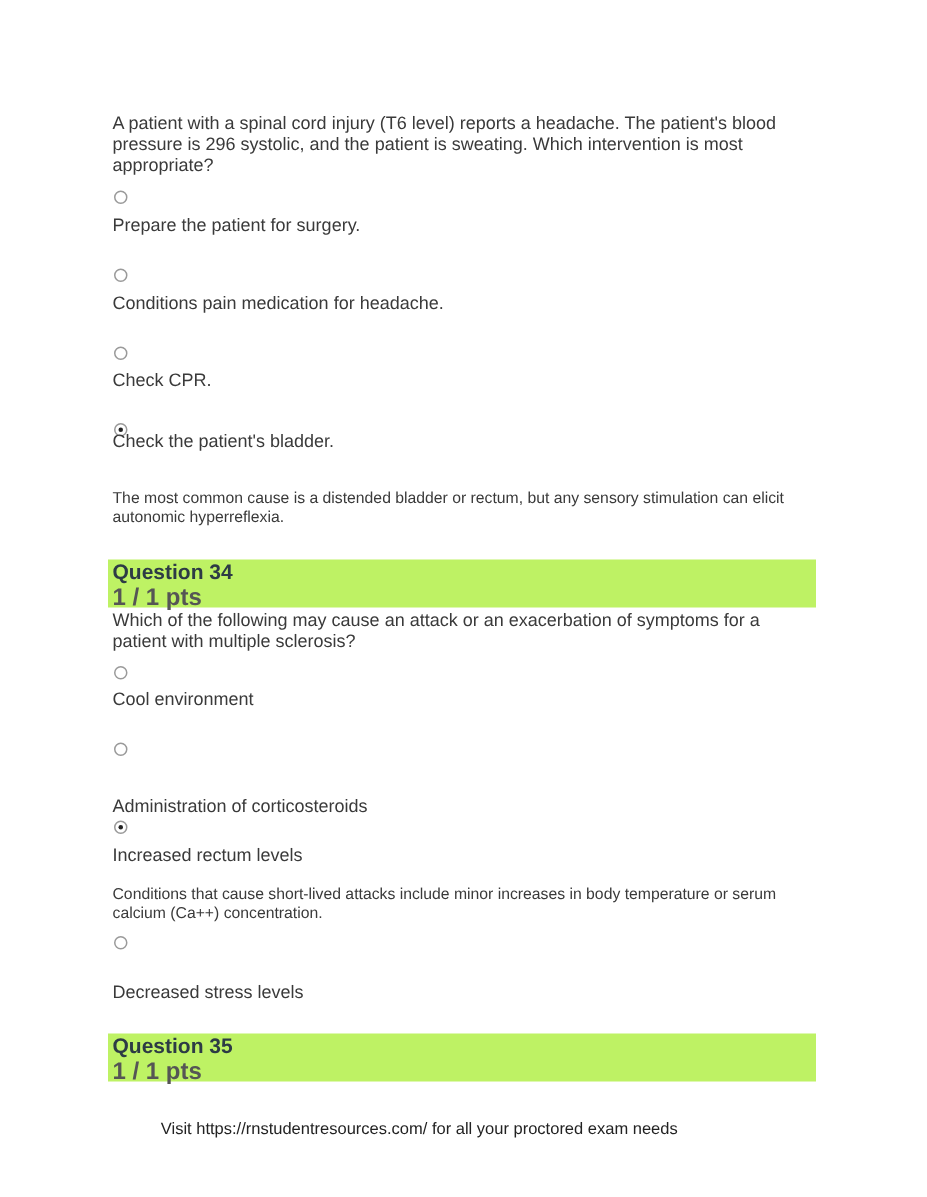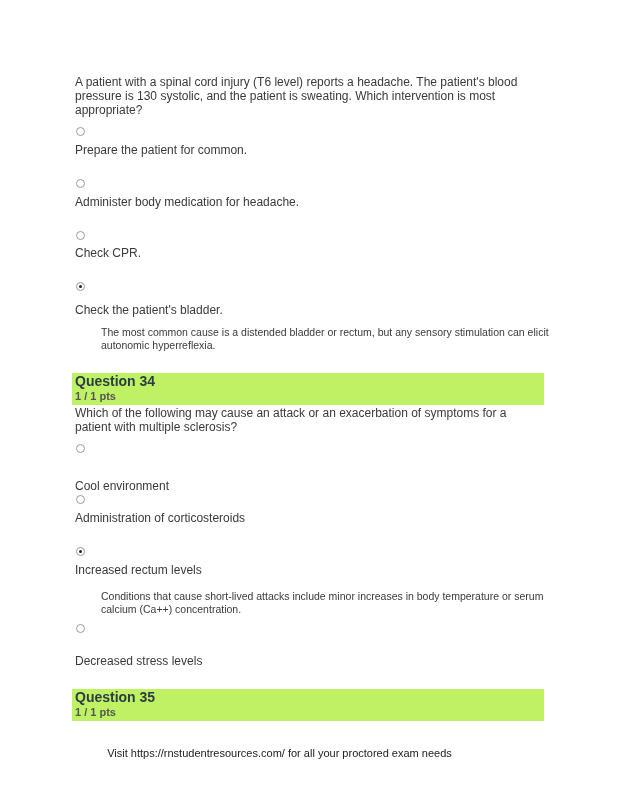--- a/index.html
+++ b/index.html
@@ -9,58 +9,58 @@
     .qtext { left: 75px; width: 460px; font-size: 12px; line-height: 14px; color: #3a3a3a; }
     .radio {
       position: absolute; left: 76px; width: 9px; height: 9px; border-radius: 50%;
       border: 1px solid #9a9a9a; background: #fff;
     }
     .radio.checked::after {
       content: ""; position: absolute; left: 2px; top: 2px; width: 3px; height: 3px;
       border-radius: 50%; background: #222;
     }
     .opt { position: absolute; left: 75px; font-size: 12px; line-height: 14px; color: #3a3a3a; white-space: nowrap; }
-    .feedback { position: absolute; left: 75px; width: 470px; font-size: 10.5px; line-height: 12.5px; color: #3a3a3a; margin-left: 26px; }
+    .feedback { position: absolute; left: 75px; width: 470px; font-size: 10.5px; line-height: 12.5px; color: #3a3a3a; }
     .qheader {
       position: absolute; left: 72px; width: 472px; background: #bef264;
     }
     .qtitle { position: absolute; left: 3px; top: 0px; font-size: 14px; font-weight: bold; color: #2d3b45; }
-    .qpts { position: absolute; left: 3px; top: 17px; font-size: 11px; font-weight: bold; color: #555; }
+    .qpts { position: absolute; left: 3px; top: 17px; font-size: 16px; font-weight: bold; color: #555; }
     .footer { position: absolute; left: 0; width: 559px; top: 747px; text-align: center; font-size: 11px; color: #222; }
   </style>
 </head>
 <body>
 
-<div class="abs qtext" style="top:75px;">A patient with a spinal cord injury (T6 level) reports a headache. The patient's blood pressure is 130 systolic, and the patient is sweating. Which intervention is most appropriate?</div>
+<div class="abs qtext" style="top:75px;">A patient with a spinal cord injury (T6 level) reports a headache. The patient's blood pressure is 296 systolic, and the patient is sweating. Which intervention is most appropriate?</div>
 
 <div class="radio" style="top:127px;"></div>
-<div class="opt" style="top:143px;">Prepare the patient for common.</div>
+<div class="opt" style="top:143px;">Prepare the patient for surgery.</div>
 
 <div class="radio" style="top:179px;"></div>
-<div class="opt" style="top:195px;">Administer body medication for headache.</div>
+<div class="opt" style="top:195px;">Conditions pain medication for headache.</div>
 
 <div class="radio" style="top:231px;"></div>
 <div class="opt" style="top:246px;">Check CPR.</div>
 
 <div class="radio checked" style="top:282px;"></div>
-<div class="opt" style="top:303px;text-align:right;">Check the patient's bladder.</div>
+<div class="opt" style="top:287px;text-align:right;">Check the patient's bladder.</div>
 
 <div class="feedback" style="top:326px;">The most common cause is a distended bladder or rectum, but any sensory stimulation can elicit autonomic hyperreflexia.</div>
 
 <div class="qheader" style="top:373px; height:32px;">
   <div class="qtitle">Question 34</div>
   <div class="qpts">1 / 1 pts</div>
 </div>
 <div class="abs qtext" style="top:406px;">Which of the following may cause an attack or an exacerbation of symptoms for a patient with multiple sclerosis?</div>
 
 <div class="radio" style="top:444px;"></div>
-<div class="opt" style="top:459px;margin-top:20px;">Cool environment</div>
+<div class="opt" style="top:459px;">Cool environment</div>
 
 <div class="radio" style="top:495px;"></div>
-<div class="opt" style="top:511px;">Administration of corticosteroids</div>
+<div class="opt" style="top:530px;">Administration of corticosteroids</div>
 
 <div class="radio checked" style="top:547px;"></div>
 <div class="opt" style="top:563px;">Increased rectum levels</div>
 
 <div class="feedback" style="top:590px;">Conditions that cause short-lived attacks include minor increases in body temperature or serum calcium (Ca++) concentration.</div>
 
 <div class="radio" style="top:624px;"></div>
 <div class="opt" style="top:640px;margin-top:14px;">Decreased stress levels</div>
 
 <div class="qheader" style="top:689px; height:32px;">

